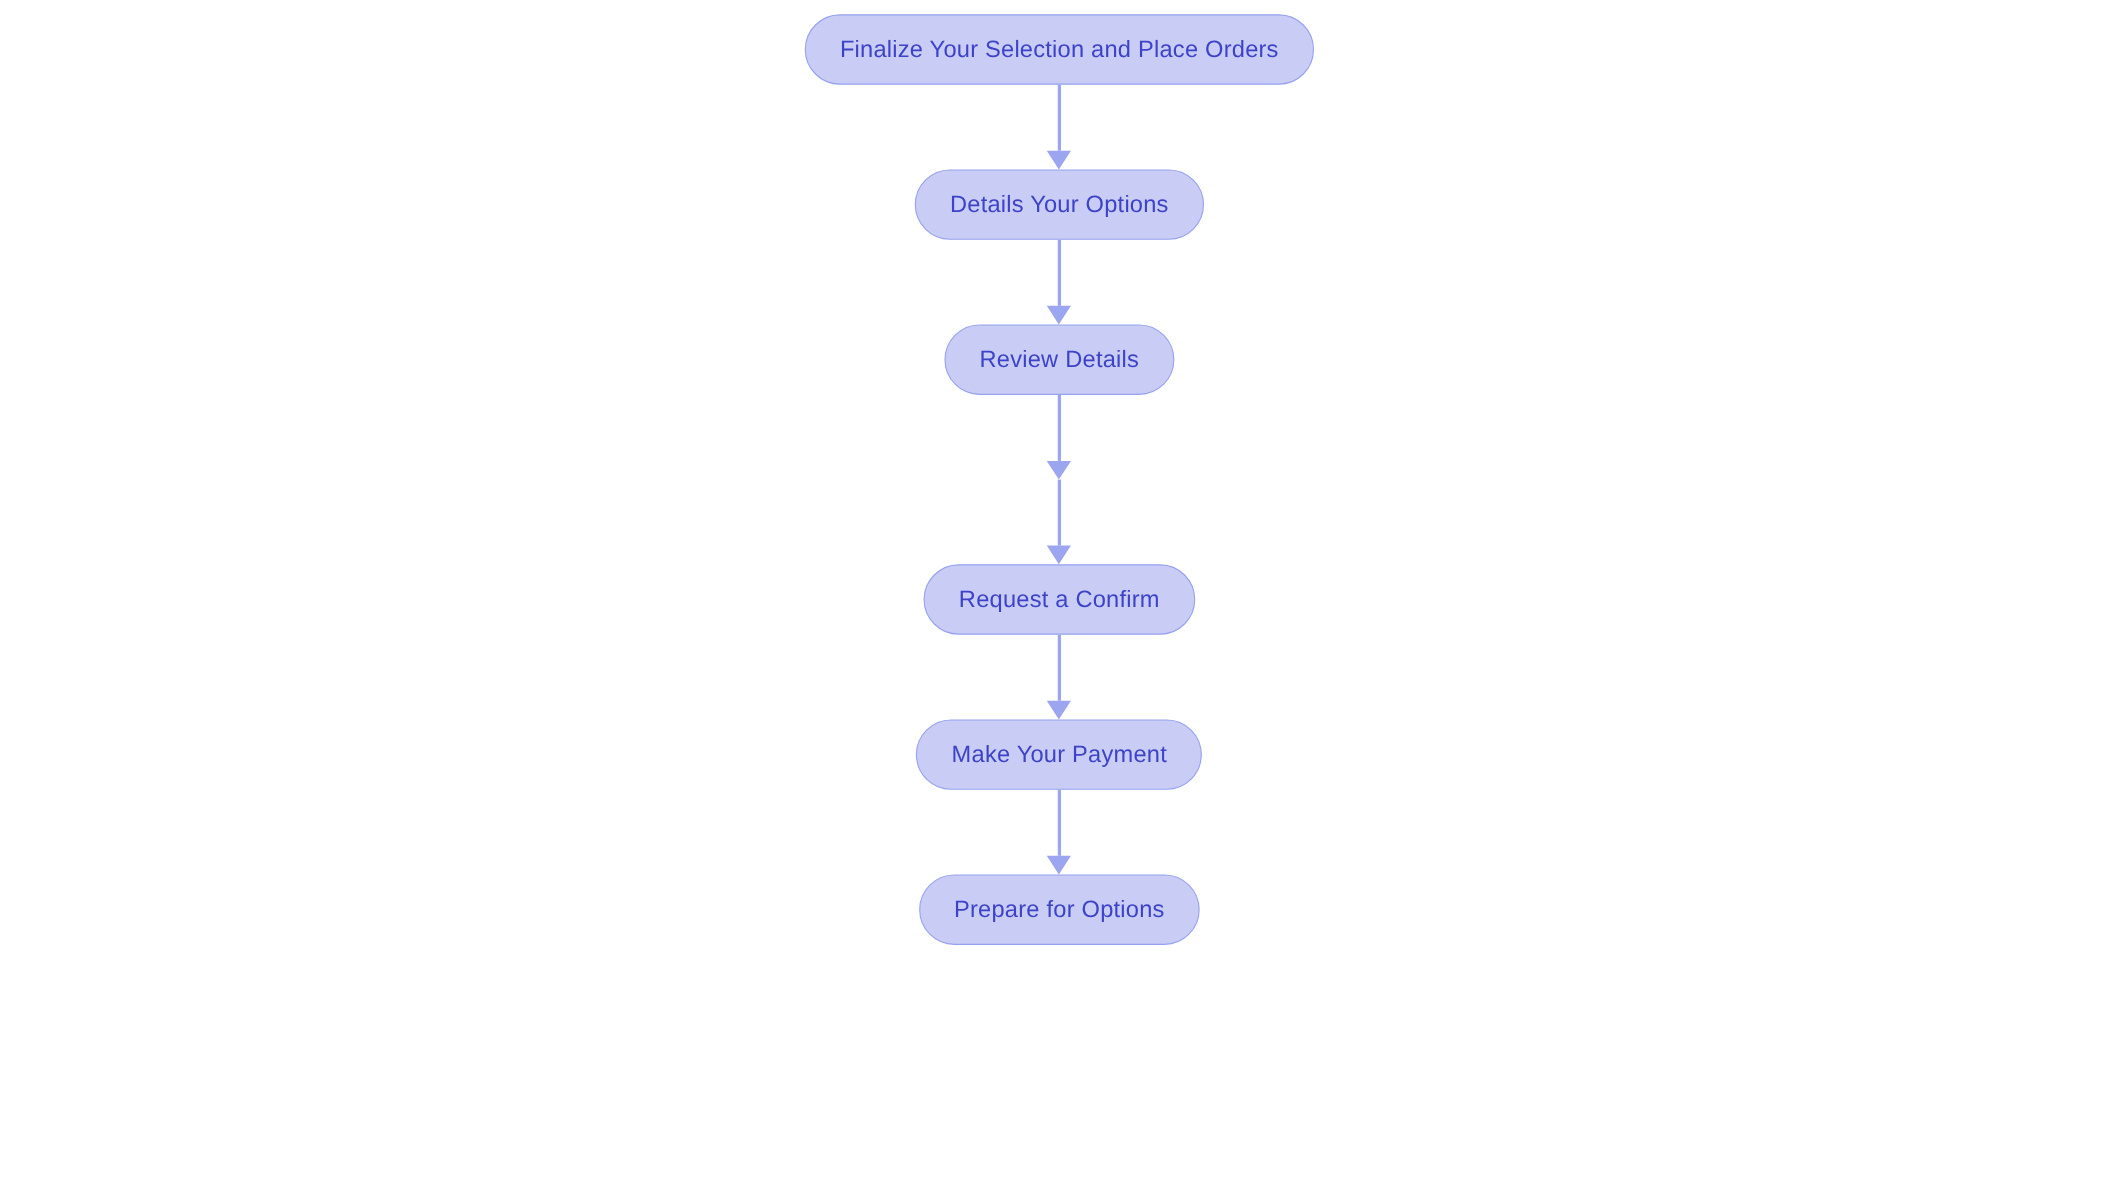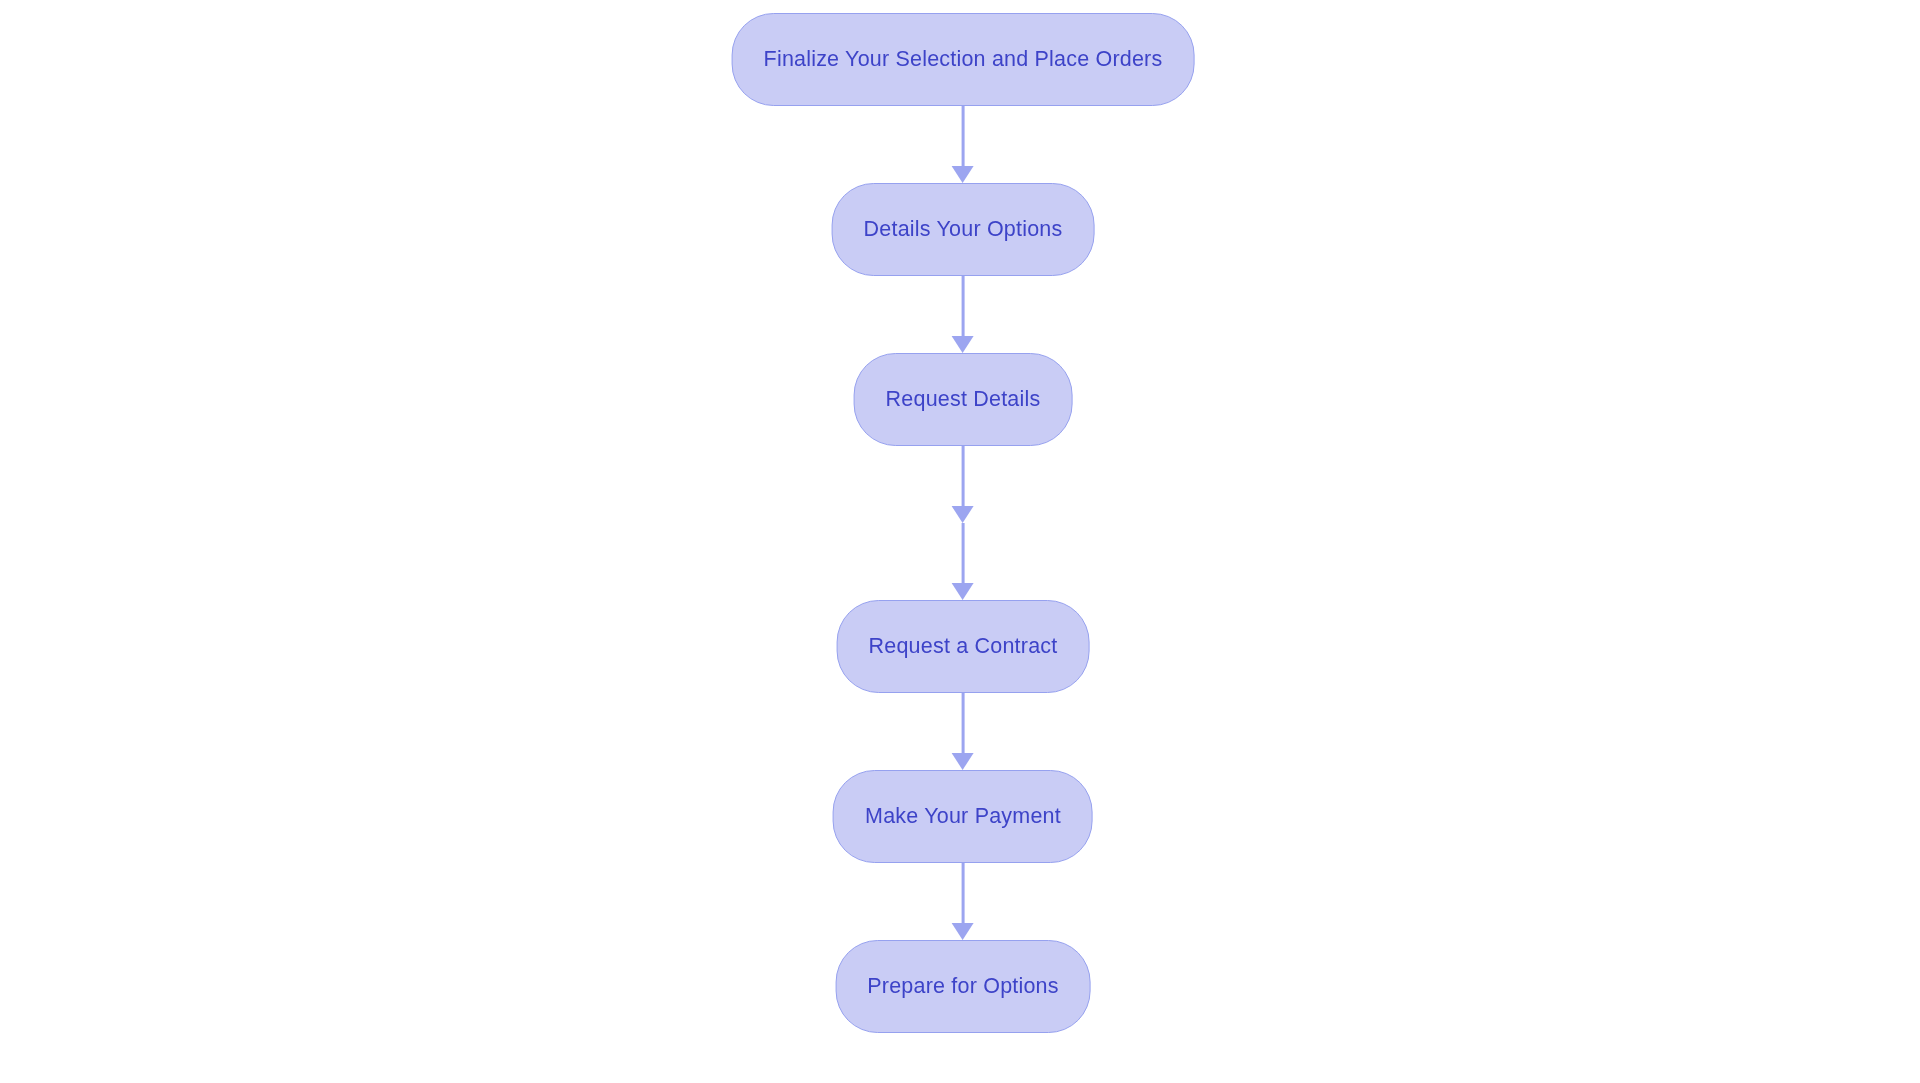--- a/index.html
+++ b/index.html
@@ -18,21 +18,21 @@
   .flow {
     position: absolute;
     left: 963px;
     top: 13px;
     transform: translateX(-50%);
     display: flex;
     flex-direction: column;
     align-items: center;
   }
   .node {
-    height: 93px;
+    height: 64px;
     box-sizing: border-box;
     border-radius: 42px;
     background: var(--node-fill, #c9ccf5);
     border: 1.5px solid var(--node-border, #96a1ef);
     display: flex;
     align-items: center;
     justify-content: center;
     padding: 0 31px;
     white-space: nowrap;
   }
@@ -78,36 +78,36 @@
     <div class="node">
       <span class="node-label">Details Your Options</span>
     </div>
 
     <div class="connector">
       <div class="arrow-line"></div>
       <div class="arrow-head"></div>
     </div>
 
     <div class="node">
-      <span class="node-label">Request Details</span>
+      <span class="node-label">Review Details</span>
     </div>
 
     <div class="connector">
       <div class="arrow-line"></div>
       <div class="arrow-head"></div>
     </div>
 
 
     <div class="connector">
       <div class="arrow-line"></div>
       <div class="arrow-head"></div>
     </div>
 
     <div class="node">
-      <span class="node-label">Request a Contract</span>
+      <span class="node-label">Request a Confirm</span>
     </div>
 
     <div class="connector">
       <div class="arrow-line"></div>
       <div class="arrow-head"></div>
     </div>
 
     <div class="node">
       <span class="node-label">Make Your Payment</span>
     </div>

